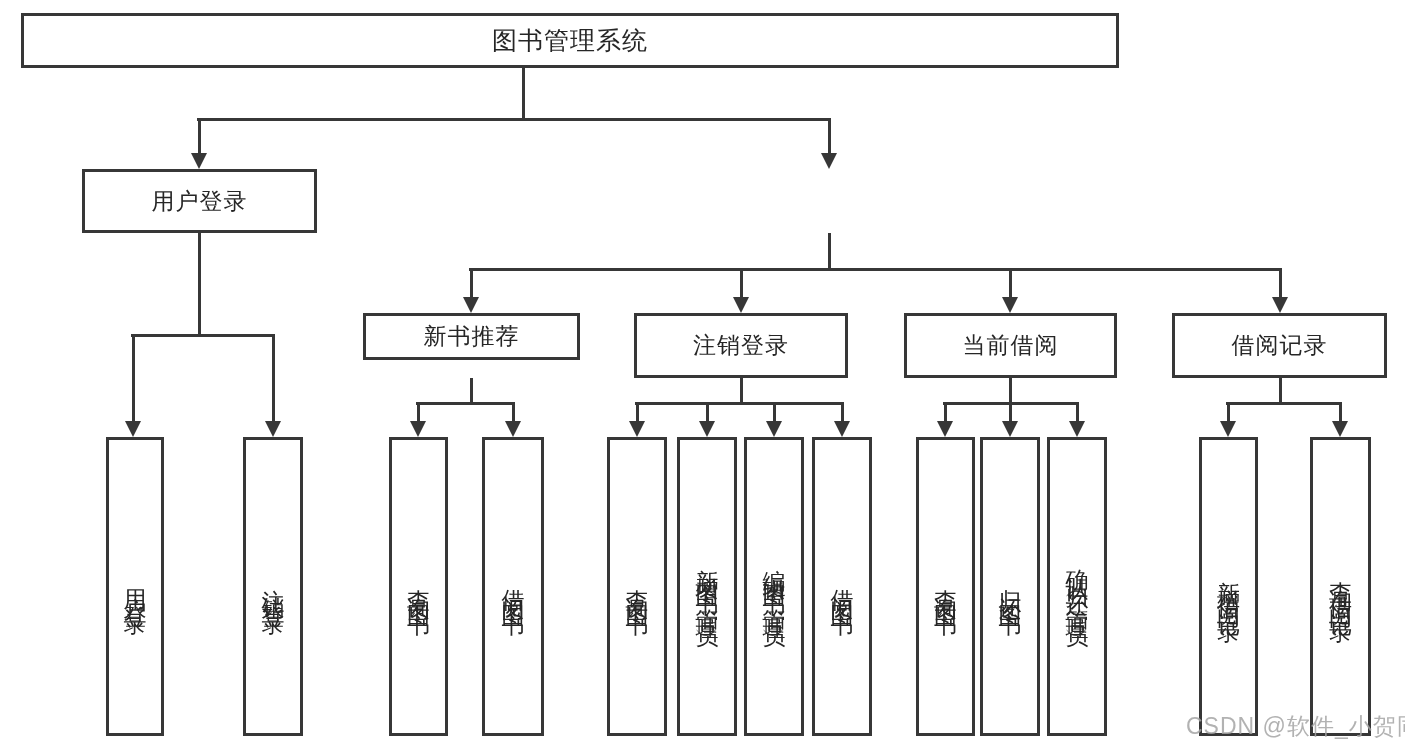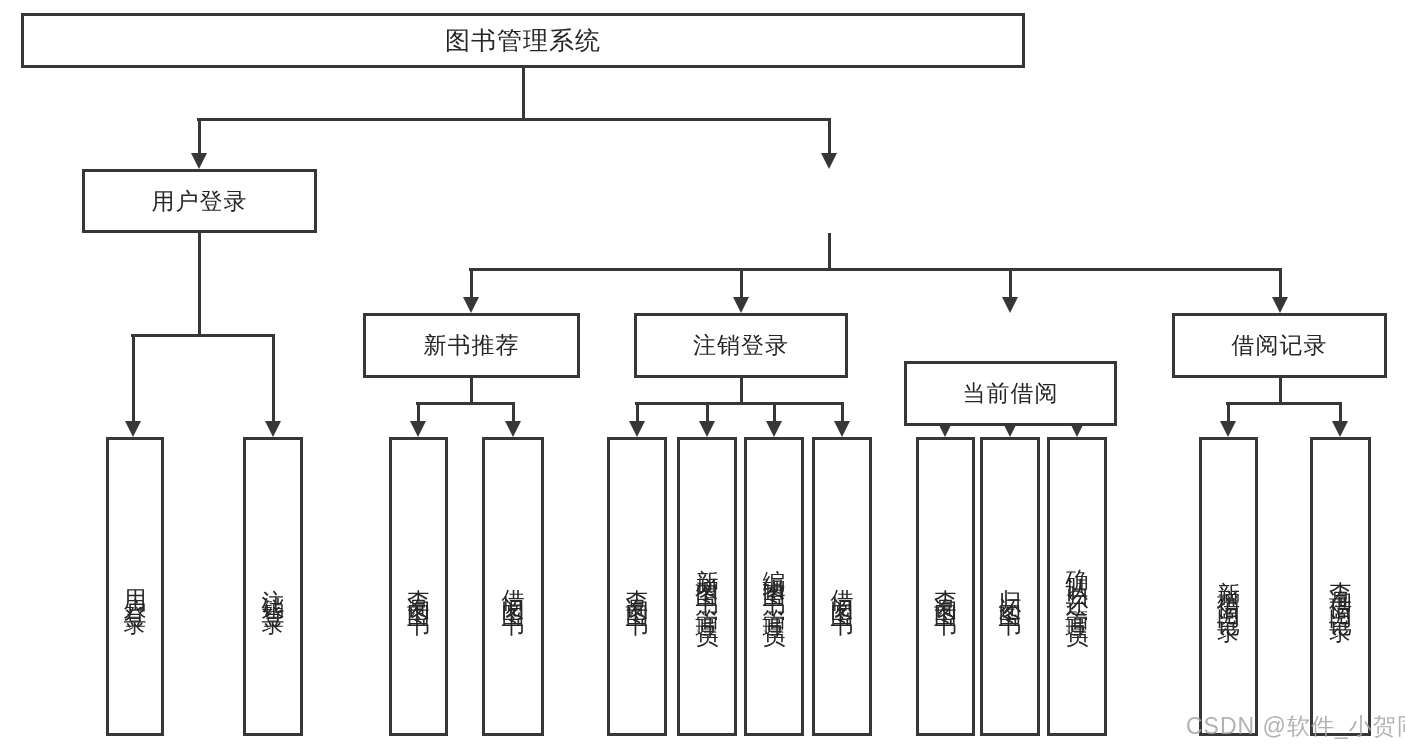--- a/index.html
+++ b/index.html
@@ -52,35 +52,35 @@
     z-index:5;
     white-space:nowrap;
     letter-spacing:1px;
   }
 </style>
 </head>
 <body>
 
 <div id="canvas">
 
-  <div class="box root" style="left:21px;top:13px;width:1004px;height:55px;">
+  <div class="box root" style="left:21px;top:13px;width:1098px;height:55px;">
     <span>图书管理系统</span>
   </div>
 
   <div class="box" style="left:82px;top:169px;width:235px;height:64px;">
     <span>用户登录</span>
   </div>
 
-  <div class="box" style="left:363px;top:313px;width:217px;height:65px;">
+  <div class="box" style="left:363px;top:313px;width:217px;height:47px;">
     <span>新书推荐</span>
   </div>
   <div class="box" style="left:634px;top:313px;width:214px;height:65px;">
     <span>注销登录</span>
   </div>
-  <div class="box" style="left:904px;top:313px;width:213px;height:65px;margin-top:48px;">
+  <div class="box" style="left:904px;top:313px;width:213px;height:65px;">
     <span>当前借阅</span>
   </div>
   <div class="box" style="left:1172px;top:313px;width:215px;height:65px;">
     <span>借阅记录</span>
   </div>
 
   <div class="box leaf" style="left:106px;top:437px;width:58px;height:299px;">
     <span class="vtxt">用户登录</span>
   </div>
   <div class="box leaf" style="left:243px;top:437px;width:60px;height:299px;">

